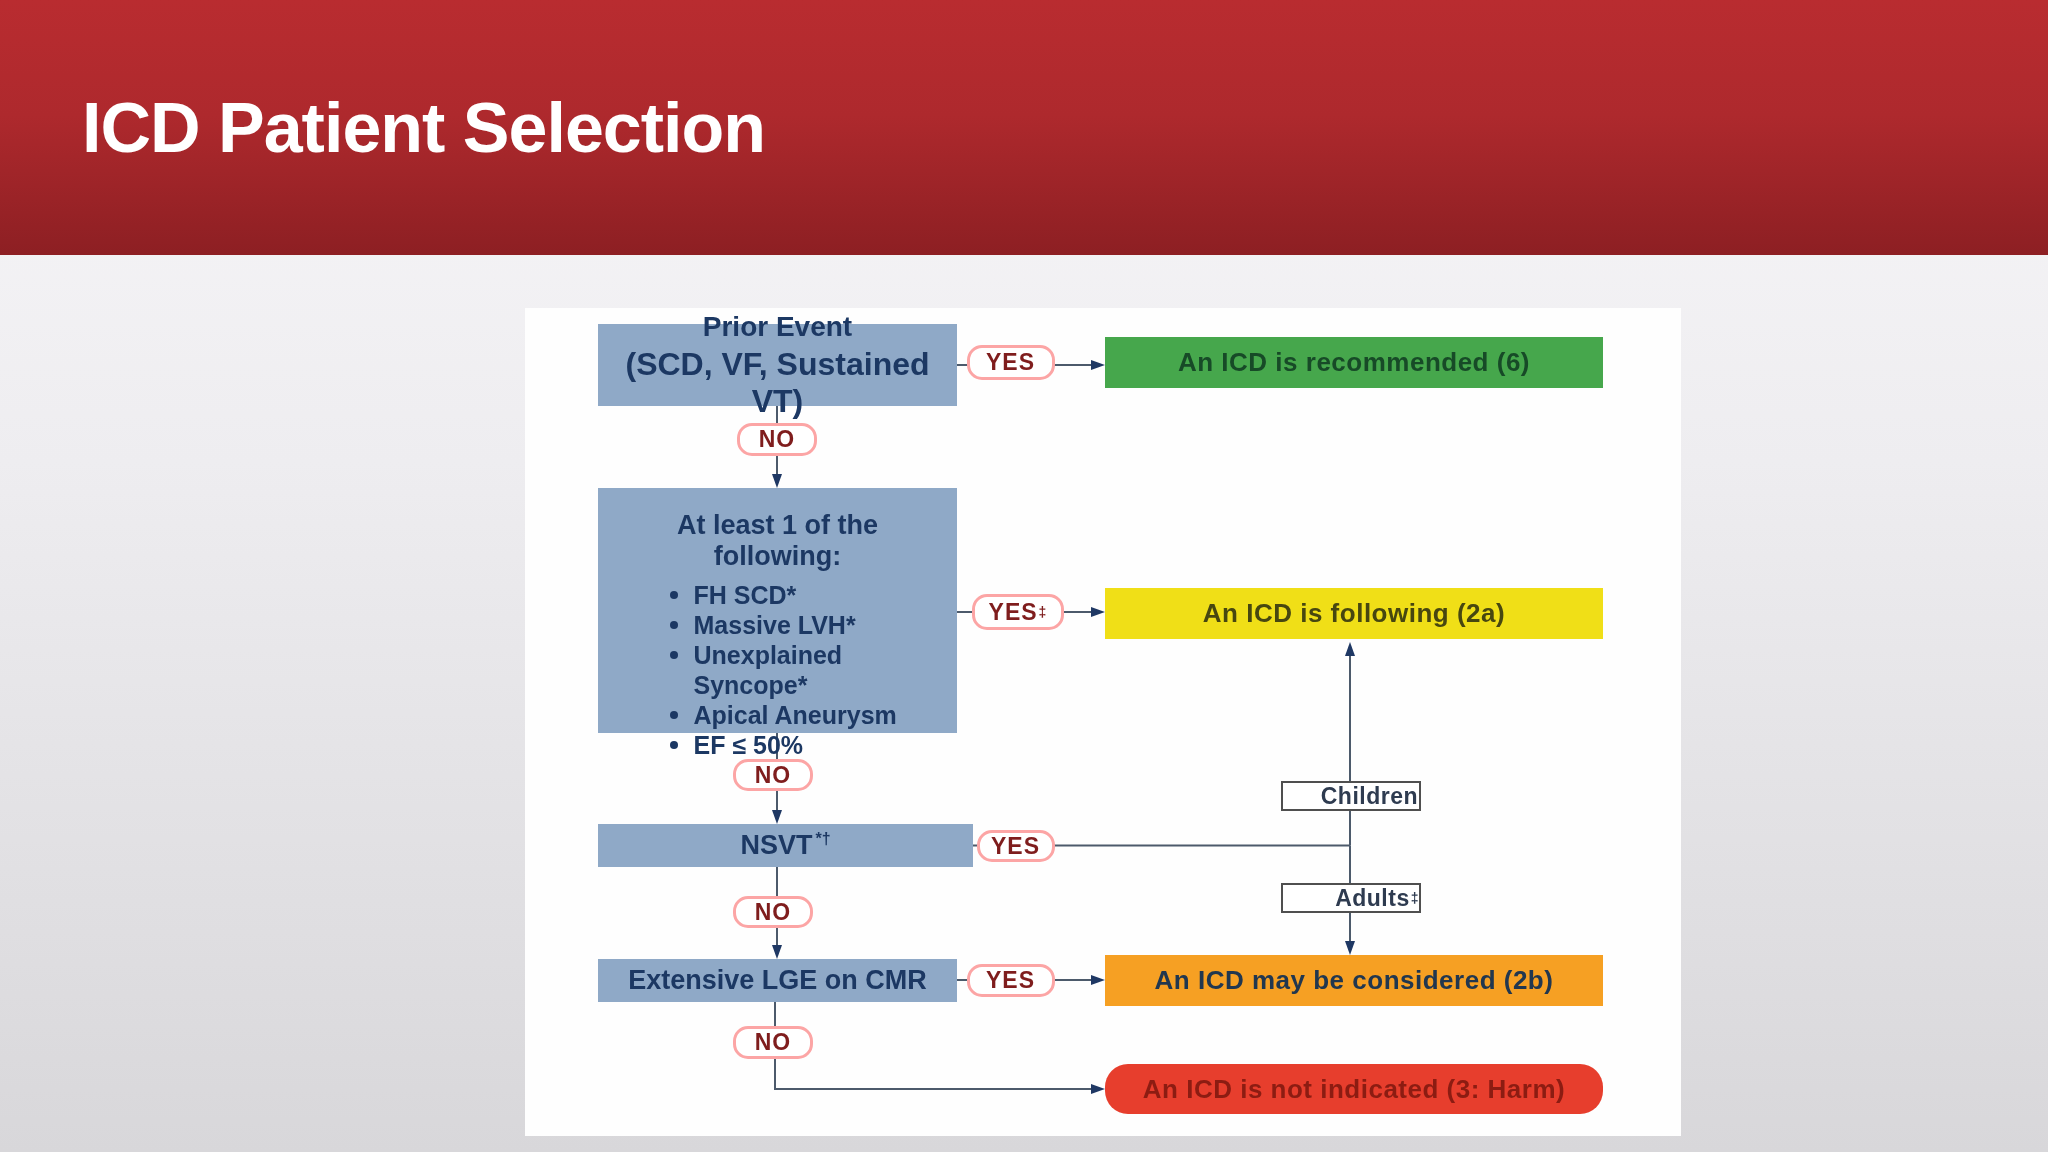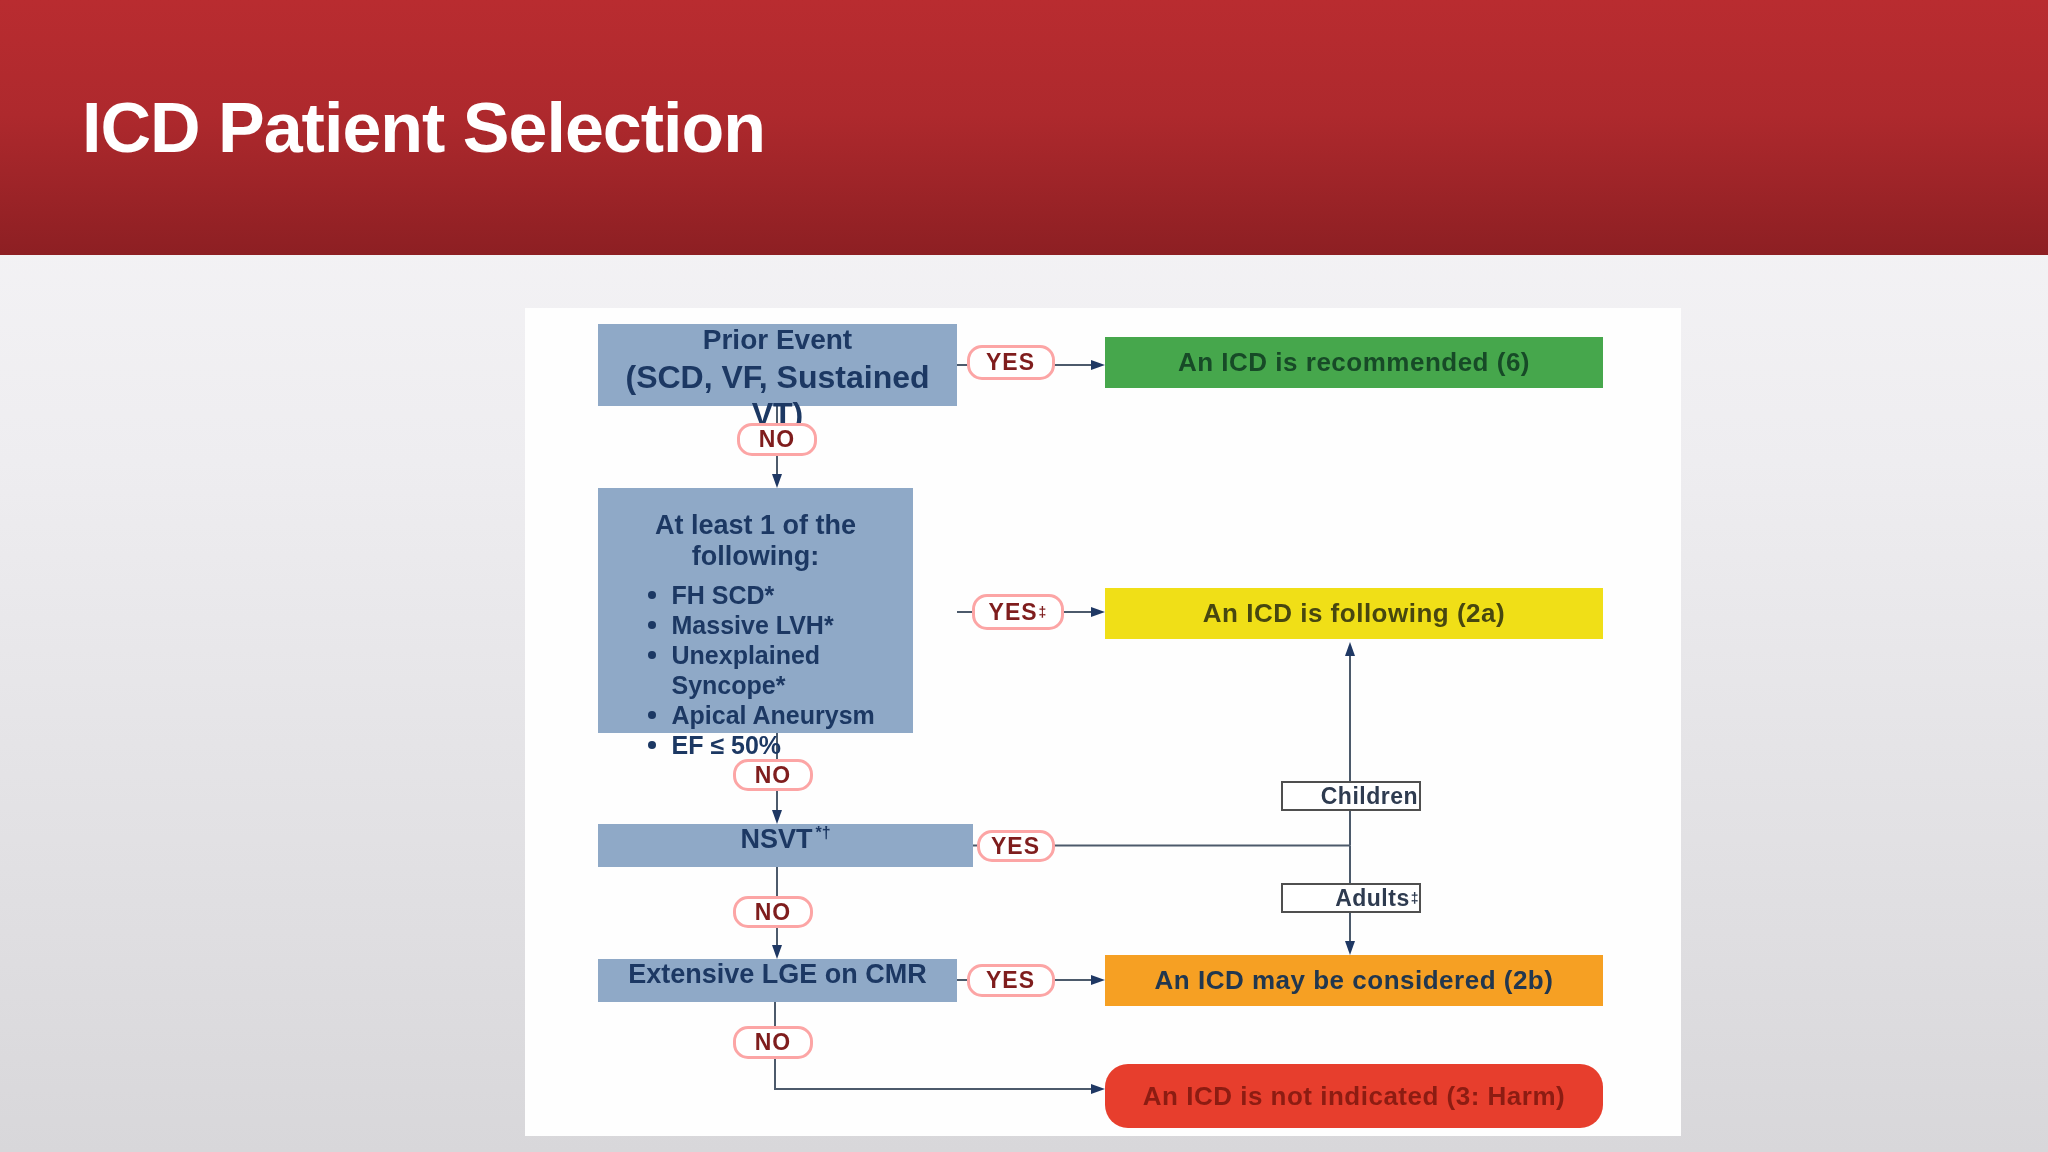--- a/index.html
+++ b/index.html
@@ -26,48 +26,48 @@
     margin-left:82px;color:#ffffff;font-size:70px;font-weight:700;
     letter-spacing:-1px;
   }
   .panel{
     position:absolute;left:525px;top:308px;width:1156px;height:828px;
     background:#fefefe;
   }
   .connectors{position:absolute;left:0;top:0;width:1156px;height:828px;z-index:1;}
   .node{
     position:absolute;z-index:2;display:flex;flex-direction:column;
-    align-items:center;text-align:center;
+    align-items:center;justify-content:center;text-align:center;
     color:var(--navy);font-weight:700;
   }
   .node.blue{background:var(--node-blue);}
   .node-prior{left:73px;top:16px;width:359px;height:82px;}
   .node-prior .t1{font-size:28px;}
   .node-prior .t2{font-size:32px;font-weight:600;margin-top:3px;}
-  .node-criteria{left:73px;top:180px;width:315px;height:245px;justify-content:flex-start;padding-top:22px;}
+  .node-criteria{left:73px;top:180px;width:359px;height:245px;justify-content:flex-start;padding-top:22px;}
   .node-criteria .t1{font-size:27px;line-height:31px;max-width:300px;margin:0 auto 8px auto;}
   .node-criteria ul{list-style:none;text-align:left;width:262px;margin-left:30px;}
   .node-criteria li{
     position:relative;font-size:25px;line-height:30px;font-weight:700;padding-left:32px;
   }
   .node-criteria li::before{
     content:"";position:absolute;left:8px;top:11px;width:8px;height:8px;
     border-radius:50%;background:var(--navy);
   }
   .node-nsvt{left:73px;top:516px;width:375px;height:43px;font-size:27px;}
   .node-lge{left:73px;top:651px;width:359px;height:43px;font-size:27px;}
   .outcome{
     position:absolute;z-index:2;left:580px;width:498px;height:51px;
     display:flex;align-items:center;justify-content:center;
     font-size:26px;font-weight:700;letter-spacing:0.5px;
   }
   .outcome.green{top:29px;background:var(--node-green);color:#174a27;}
   .outcome.yellow{top:280px;background:var(--node-yellow);color:#474710;}
   .outcome.orange{top:647px;background:var(--node-orange);color:#21374f;}
-  .outcome.red{top:756px;height:64px;background:var(--node-red);color:#8c1c12;border-radius:23px;}
+  .outcome.red{top:756px;height:50px;background:var(--node-red);color:#8c1c12;border-radius:23px;}
   .pill{
     position:absolute;z-index:3;background:#ffffff;border:3px solid #fca5a5;
     border-radius:15px;display:flex;align-items:center;justify-content:center;
     font-weight:700;color:#7f1d1d;font-size:23px;letter-spacing:1px;
   }
   .pill sup,.tag sup{font-size:14px;line-height:0;vertical-align:super;margin-left:1px;}
   .node sup{font-size:16px;line-height:0;vertical-align:super;margin-left:3px;}
   .pill-yes1{left:442px;top:37px;width:88px;height:35px;}
   .pill-no1{left:212px;top:115px;width:80px;height:33px;}
   .pill-yes2{left:447px;top:286px;width:92px;height:36px;}

